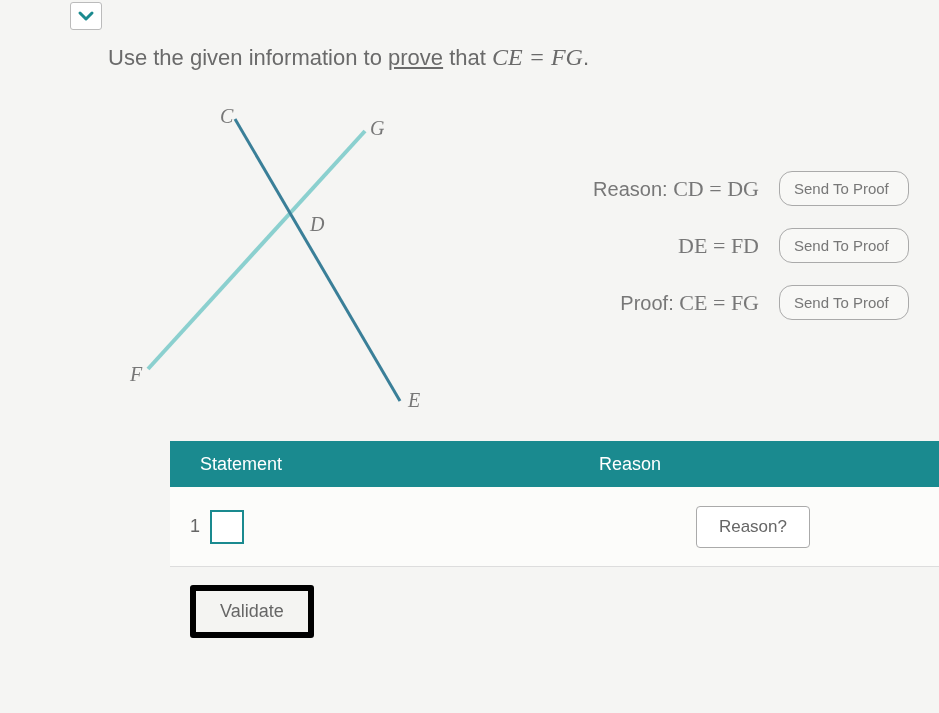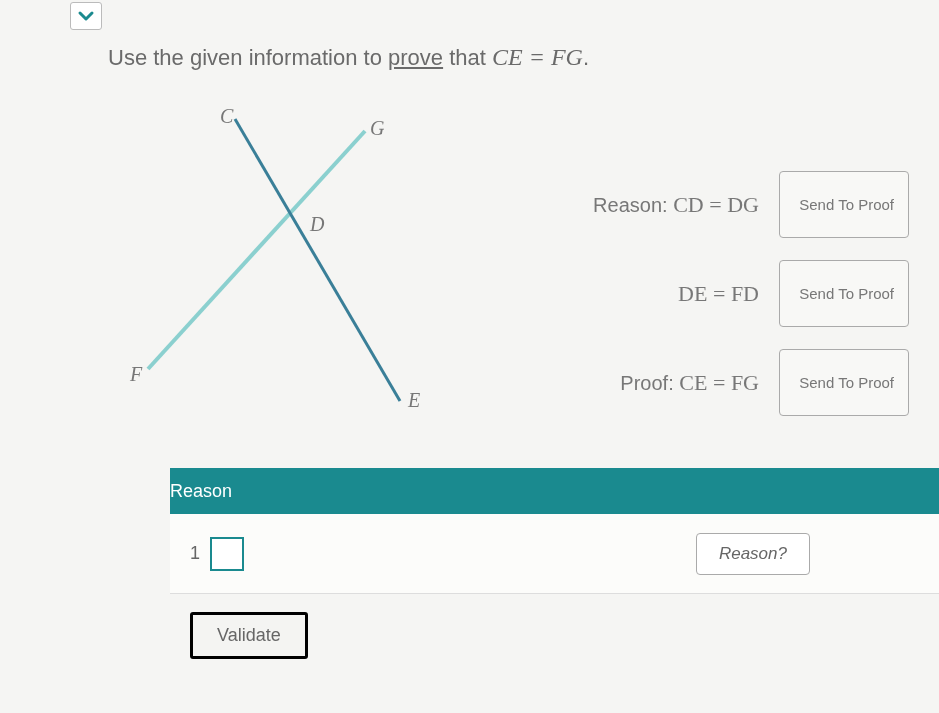--- a/index.html
+++ b/index.html
@@ -69,27 +69,27 @@
   }
   .given-text {
     font-size: 20px;
     color: #777;
   }
   .given-text .mlabel { font-weight: 400; }
   .given-text .math { font-family: 'Times New Roman', serif; font-size: 22px; }
   .send-btn {
     border: 1px solid #aaa;
     background: #f8f8f6;
-    border-radius: 4px;
-    padding: 24px 14px;
+    border-radius: 13px;
+    padding: 8px 14px;
     font-size: 15px;
     color: #777;
     cursor: pointer;
     min-width: 130px;
-    text-align: right;
+    text-align: left;
   }
   .proof-table {
     margin-top: 30px;
     margin-left: 110px;
     width: 780px;
   }
   .proof-header {
     background: #1a8a8f;
     color: #fff;
     display: flex;
@@ -122,27 +122,26 @@
   .reason-btn {
     margin-left: auto;
     margin-right: 140px;
     border: 1px solid #aaa;
     background: #fff;
     border-radius: 4px;
     padding: 10px 22px;
     font-size: 17px;
     color: #666;
     cursor: pointer;
-    font-style: italic;
   }
   .validate-row {
     padding: 18px 0 0 20px;
   }
   .validate-btn {
-    border: 3px solid #000000;
+    border: 6px solid #000000;
     background: #f4f4f2;
     border-radius: 3px;
     padding: 10px 24px;
     font-size: 18px;
     color: #666;
     cursor: pointer;
   }
 </style>
 </head>
 <body>
@@ -198,20 +197,21 @@
           <span class="math"> = </span>
           <span class="math">FG</span>
         </span>
         <button class="send-btn">Send To Proof</button>
       </div>
     </div>
   </div>
 
   <div class="proof-table">
     <div class="proof-header">
+      <div class="col-stmt">Statement</div>
       <div class="col-reason">Reason</div>
     </div>
     <div class="proof-row">
       <div class="num">1</div>
       <div class="stmt-box"></div>
       <button class="reason-btn">Reason?</button>
     </div>
     <div class="validate-row">
       <button class="validate-btn">Validate</button>
     </div>

